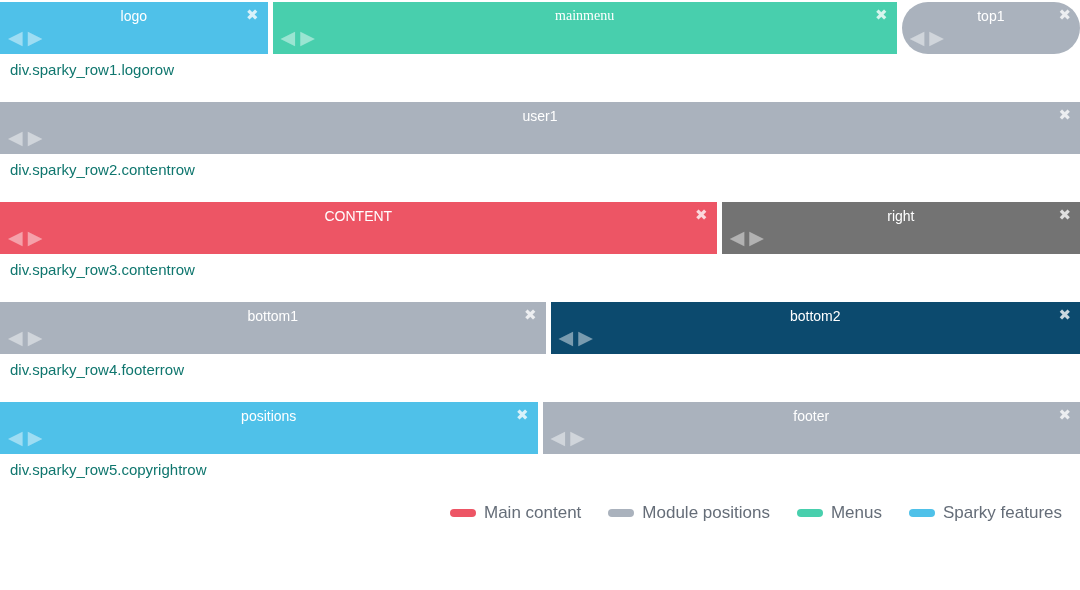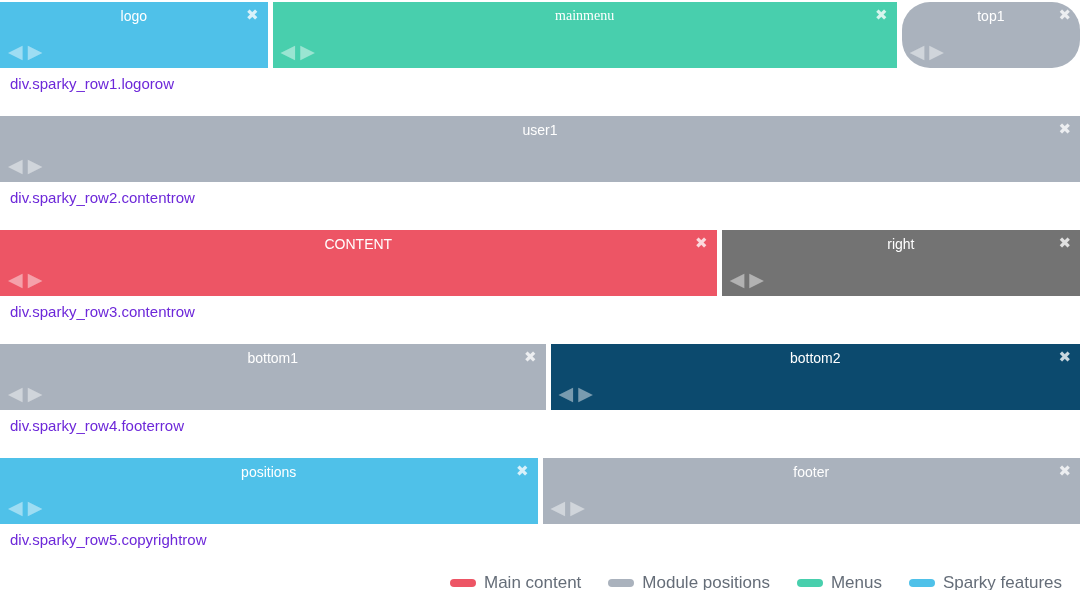--- a/index.html
+++ b/index.html
@@ -8,21 +8,21 @@
     font-family: "Liberation Sans", "DejaVu Sans", sans-serif;
     overflow: hidden;
   }
   .stage { width: 1080px; padding-top: 2px; box-sizing: border-box; }
 
   .rowgroup { margin-bottom: 23px; }
   .row { display: flex; gap: 5px; }
 
   .block {
     position: relative;
-    height: 66px;
+    height: 52px;
     flex-grow: 1;
     flex-basis: 0;
     cursor: move;
   }
   
   .w3 { flex-grow: 3; }
   .w7 { flex-grow: 7; }
   .w2 { flex-grow: 2; }
   .w12 { flex-grow: 12; }
   .w8 { flex-grow: 8; }
@@ -55,21 +55,21 @@
     color: rgba(255,255,255,0.45);
     font-size: 19px; line-height: 19px;
   }
   .arr { cursor: pointer; }
   .arr.left { margin-right: 5px; }
 
   .row-label {
     margin: 7px 0 0 10px;
     font-size: 15px;
     line-height: 18px;
-    color: #6d28d9;
+    color: #0f766e;
   }
 
   .legend {
     display: flex;
     justify-content: flex-end;
     align-items: center;
     gap: 27px;
     margin-top: 14px;
     padding-right: 18px;
   }

